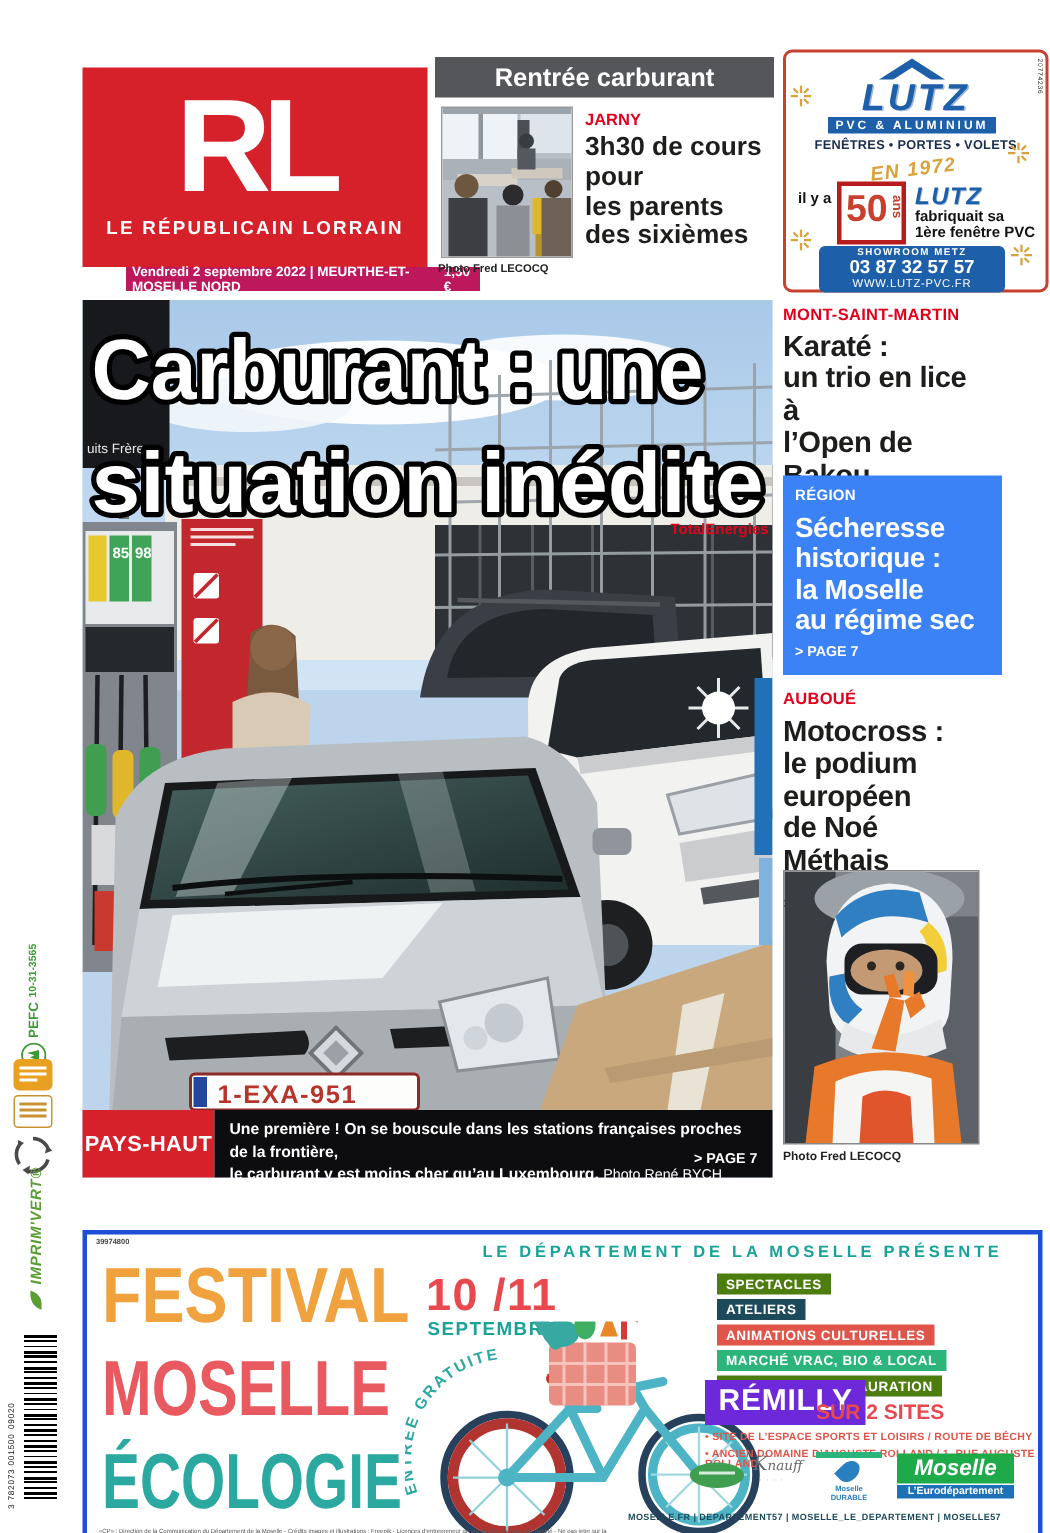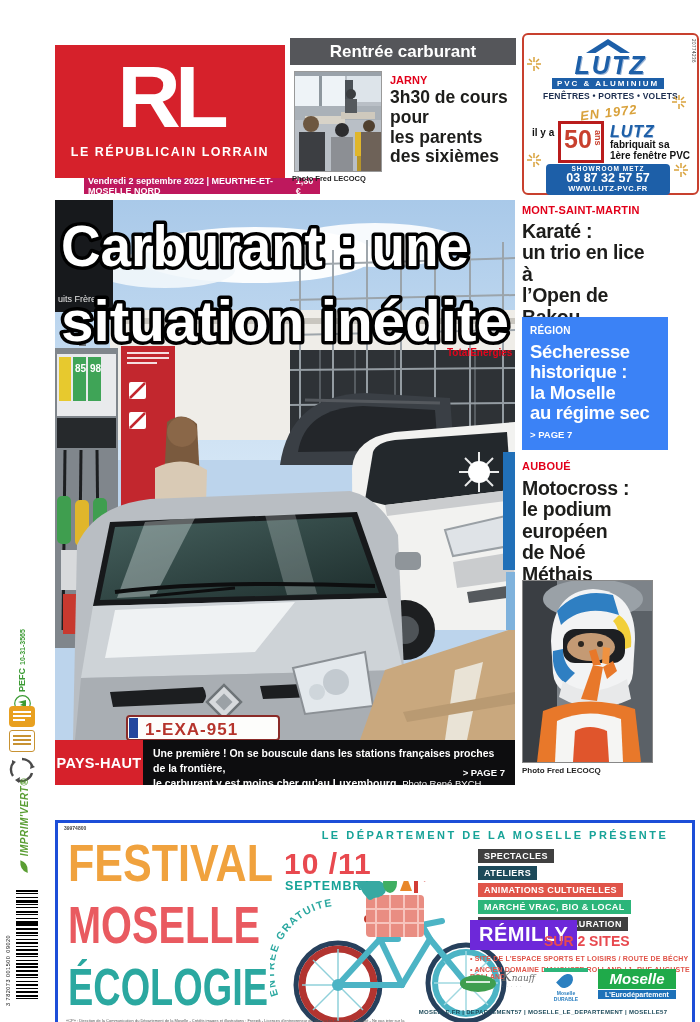--- a/index.html
+++ b/index.html
@@ -46,21 +46,21 @@
   .lutz-ilya{position:absolute;left:8px;top:92px;font-weight:bold;font-size:10px;color:#111;}
   .lutz-house{position:absolute;left:34px;top:86px;width:40px;height:36px;border:3px solid #b91c1c;background:#fff;}
   .lutz-50{position:absolute;left:3px;top:3px;color:#c8402e;font-weight:bold;font-size:25px;line-height:25px;}
   .lutz-ans{position:absolute;right:-2px;top:6px;color:#c8402e;font-weight:bold;font-size:9px;writing-mode:vertical-rl;}
   .lutz-b2{position:absolute;left:86px;top:88px;color:#1d5fa8;font-weight:bold;font-style:italic;font-size:16px;letter-spacing:1px;text-shadow:.5px .5px 0 #9db7d8;}
   .lutz-l1{position:absolute;left:86px;top:104px;font-weight:bold;font-size:10px;color:#111;}
   .lutz-l2{position:absolute;left:86px;top:115px;font-weight:bold;font-size:10px;color:#111;}
   .lutz-blue{position:absolute;left:22px;top:129px;width:124px;background:#1d5fa8;border-radius:4px;color:#fff;text-align:center;padding:1px 0 2px;}
   .lutz-showroom{font-size:6.5px;font-weight:bold;letter-spacing:1px;}
   .lutz-phone{font-size:12.5px;font-weight:bold;line-height:12px;}
-  .lutz-web{font-size:7.5px;font-weight:bold;letter-spacing:.5px;}
+  .lutz-web{font-size:7.5px;font-weight:normal;letter-spacing:.5px;}
   .spark{position:absolute;color:#d9a23c;font-weight:bold;}
 
   
   .mainphoto{left:55px;top:200px;width:460px;height:585px;background:#bcd4ec;}
   .caption-bar{position:absolute;left:0;bottom:0;width:100%;height:45px;display:flex;}
   .pays-haut{background:#d6212b;width:88px;display:flex;align-items:center;justify-content:center;color:#fff;font-weight:bold;font-size:14.5px;letter-spacing:.3px;}
   .cap-black{background:#0d0d0f;flex:1;color:#fff;padding:6px 8px 0 10px;position:relative;}
   .cap-l1,.cap-l2{font-size:10.5px;font-weight:bold;line-height:1.45;}
   .cap-credit{font-weight:normal;font-size:9.5px;}
   .cap-page{position:absolute;right:10px;bottom:7px;font-size:9.5px;font-weight:bold;}
@@ -78,21 +78,21 @@
   .moto-credit{position:absolute;left:0;top:566px;font-size:8px;font-weight:bold;color:#222;}
 
   
   .fad{left:55px;top:820px;width:640px;height:212px;border:3px solid #1d4ed8;background:#fff;box-sizing:border-box;}
   .fad-ref{position:absolute;left:6px;top:2px;font-size:5px;font-weight:bold;color:#444;}
   .fad-presenter{position:absolute;left:242px;top:6px;width:390px;text-align:center;color:#17a398;font-weight:bold;font-size:11px;letter-spacing:2.5px;}
   .fad-date{position:absolute;left:226px;top:24px;color:#e8494f;font-weight:bold;font-size:30px;letter-spacing:1px;}
   .fad-month{position:absolute;left:227px;top:56px;color:#17a398;font-weight:bold;font-size:12.5px;letter-spacing:1px;}
   .tags{position:absolute;left:420px;top:26px;}
   .tag{display:table;color:#fff;font-weight:bold;font-size:9px;letter-spacing:.4px;padding:2px 6px;margin-bottom:3px;}
-  .tag0,.tag4{background:#404040;} .tag1{background:#1d4a5a;} .tag2{background:#e05449;} .tag3{background:#2cb57a;}
+  .tag0,.tag4{background:#4d7c0f;} .tag1{background:#1d4a5a;} .tag2{background:#e05449;} .tag3{background:#2cb57a;}
   .remilly{position:absolute;left:412px;top:97px;background:#6d28d9;color:#fff;font-weight:bold;font-size:20px;letter-spacing:.5px;padding:3px 9px 4px;}
   .sites{position:absolute;left:486px;top:110px;color:#e8494f;font-weight:bold;font-size:14px;}
   .bullet{position:absolute;color:#e05449;font-weight:bold;font-size:7px;letter-spacing:.2px;}
   .logo-oval{position:absolute;left:402px;top:152px;width:36px;height:17px;background:#3f9e4f;border-radius:50%;}
   .logo-oval i{position:absolute;left:6px;top:6px;width:24px;height:2px;background:#fff;opacity:.8;}
   .logo-knauff{position:absolute;left:444px;top:146px;color:#6a6a6a;font-style:italic;font-size:13px;font-family:"DejaVu Serif",serif;}
   .logo-knauff small{display:block;font-size:4px;letter-spacing:1px;color:#888;font-style:normal;}
   .logo-durable{position:absolute;left:486px;top:145px;width:44px;text-align:center;}
   .logo-durable .bar{height:4px;background:#2cb57a;margin-bottom:1px;}
   .logo-durable .drop{width:12px;height:16px;background:#2a7fc0;border-radius:50% 50% 50% 0;transform:rotate(45deg);margin:1px auto;}

